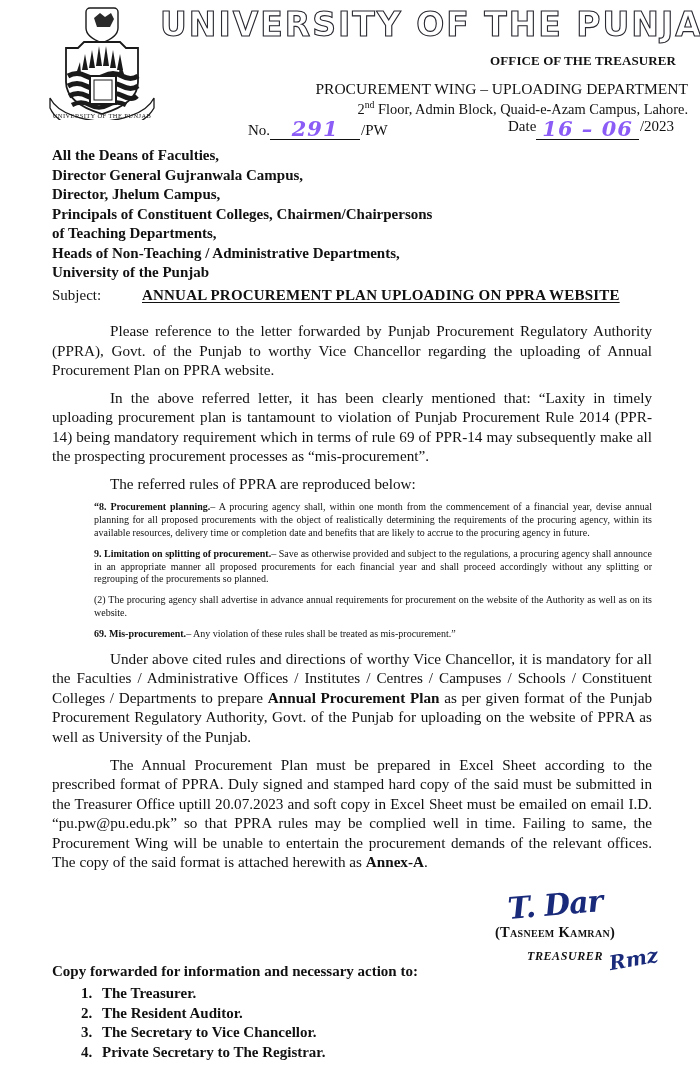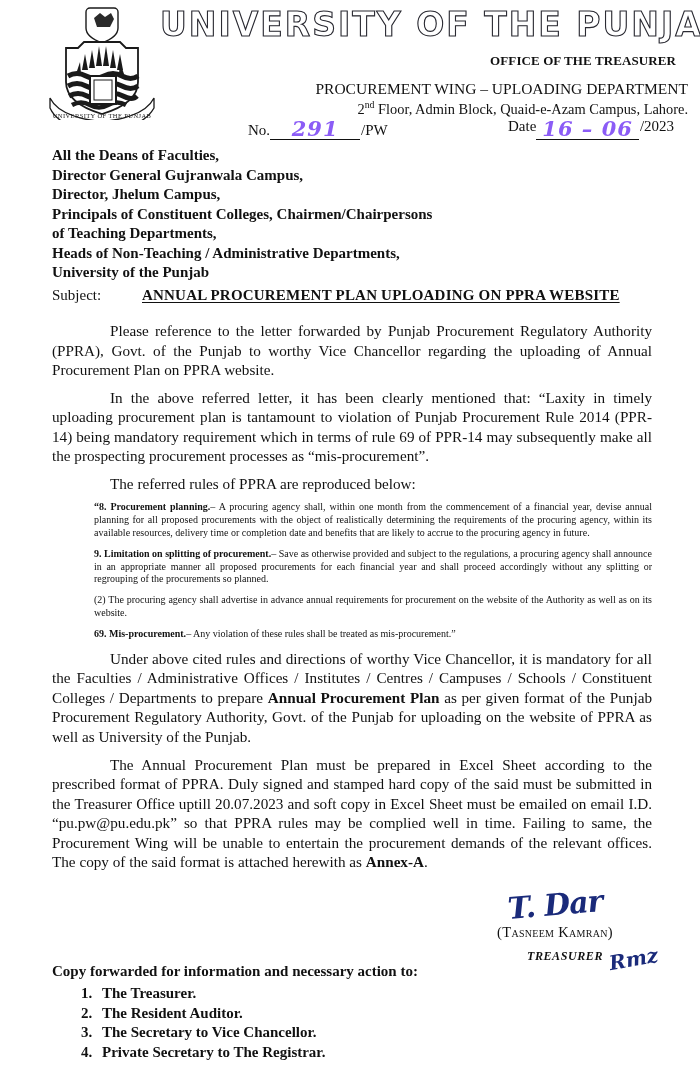--- a/index.html
+++ b/index.html
@@ -207,21 +207,21 @@
     color: #1a2a7a;
     font-size: 30px;
     line-height: 0.78;
     letter-spacing: -1px;
     transform: rotate(-5deg);
     margin: 0 0 2px 0;
     white-space: nowrap;
   }
   .sig-name {
     font-size: 14.5px;
-    font-weight: normal;
+    font-weight: bold;
     letter-spacing: 0.3px;
     font-variant: small-caps;
     margin: 8px;
   }
   .sig-title {
     font-size: 12px;
     font-style: italic;
     font-weight: bold;
     letter-spacing: 0.6px;
     margin: 0;

